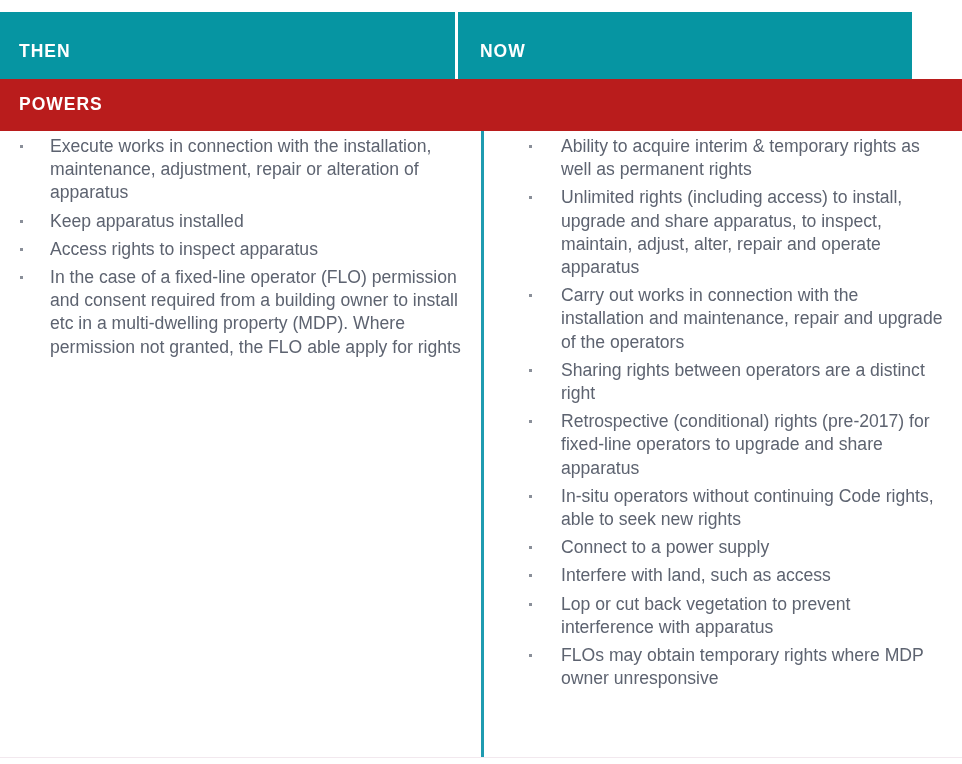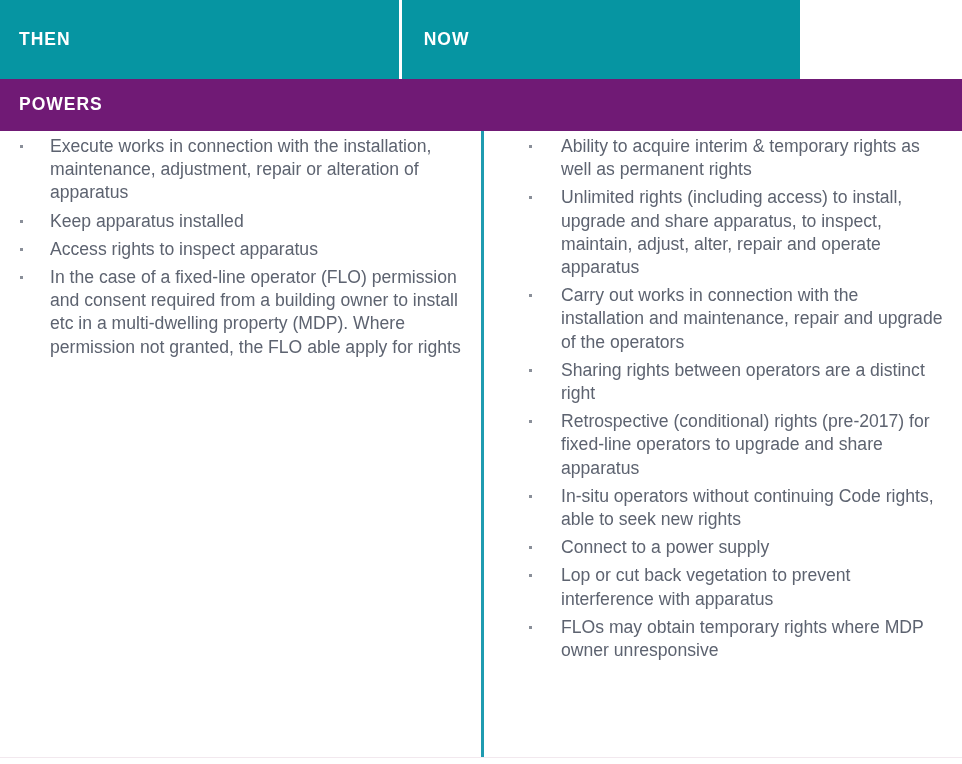--- a/index.html
+++ b/index.html
@@ -14,22 +14,22 @@
   #table {
     position: relative;
     width: 962px;
     height: 764px;
     background: #ffffff;
   }
 
   
   .header-row {
     position: absolute;
-    left: 0; top: 0;
-    width: 800px; height: 79px;
+    left: 0; top: 12px;
+    width: 912px; height: 79px;
     background: #0695a2;
     display: flex;
   }
   .header-cell {
     height: 79px;
     display: flex;
     align-items: center;
   }
   .header-cell.left  { width: 480px; padding-left: 19px; }
   .header-cell.right { width: 479px; padding-left: 22px; }
@@ -44,21 +44,21 @@
     font-weight: bold;
     letter-spacing: 1.0px;
     line-height: 1;
   }
 
   
   .section-row {
     position: absolute;
     left: 0; top: 79px;
     width: 962px; height: 52px;
-    background: #701a75;
+    background: #b91c1c;
     display: flex;
     align-items: center;
     padding-left: 19px;
   }
   .section-label {
     color: #ffffff;
     font-size: 17.5px;
     font-weight: bold;
     letter-spacing: 1.0px;
     line-height: 1;
@@ -148,21 +148,21 @@
     <div class="body-cell right">
       <ul class="bullets" id="now-list">
           <li><span class="dot"></span><span>Ability to acquire interim &amp; temporary rights as well as permanent rights</span></li>
           <li><span class="dot"></span><span>Unlimited rights (including access) to install, upgrade and share apparatus, to inspect, maintain, adjust, alter, repair and operate apparatus</span></li>
           <li><span class="dot"></span><span>Carry out works in connection with the installation and maintenance, repair and upgrade of the operators</span></li>
           <li><span class="dot"></span><span>Sharing rights between operators are a distinct right</span></li>
           <li><span class="dot"></span><span>Retrospective (conditional) rights (pre-2017) for fixed-line operators to upgrade and share apparatus</span></li>
           <li><span class="dot"></span><span>In-situ operators without continuing Code rights, able to seek new rights</span></li>
           <li><span class="dot"></span></li>
           <li><span class="dot"></span><span>Connect to a power supply</span></li>
-          <li><span class="dot"></span></li>
+          <li><span class="dot"></span><span>Interfere with land, such as access</span></li>
           <li><span class="dot"></span><span>Lop or cut back vegetation to prevent interference with apparatus</span></li>
           <li><span class="dot"></span><span>FLOs may obtain temporary rights where MDP owner unresponsive</span></li>
         </ul>
     </div>
   </div>
 
   <div class="bottom-rule"></div>
 </div>
 
 </body></html>

